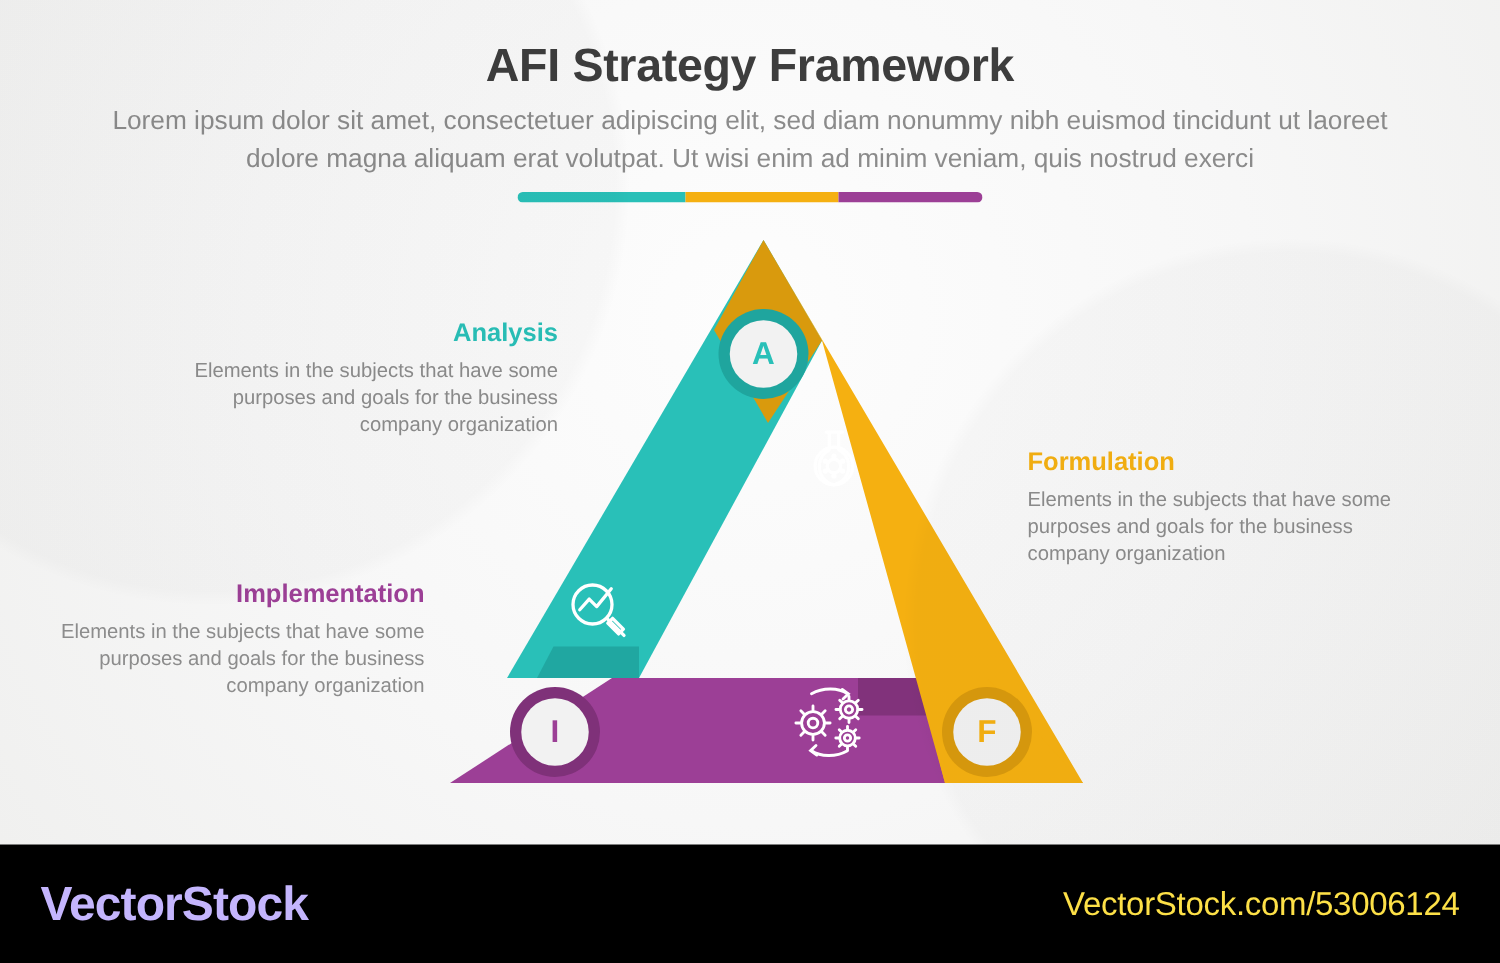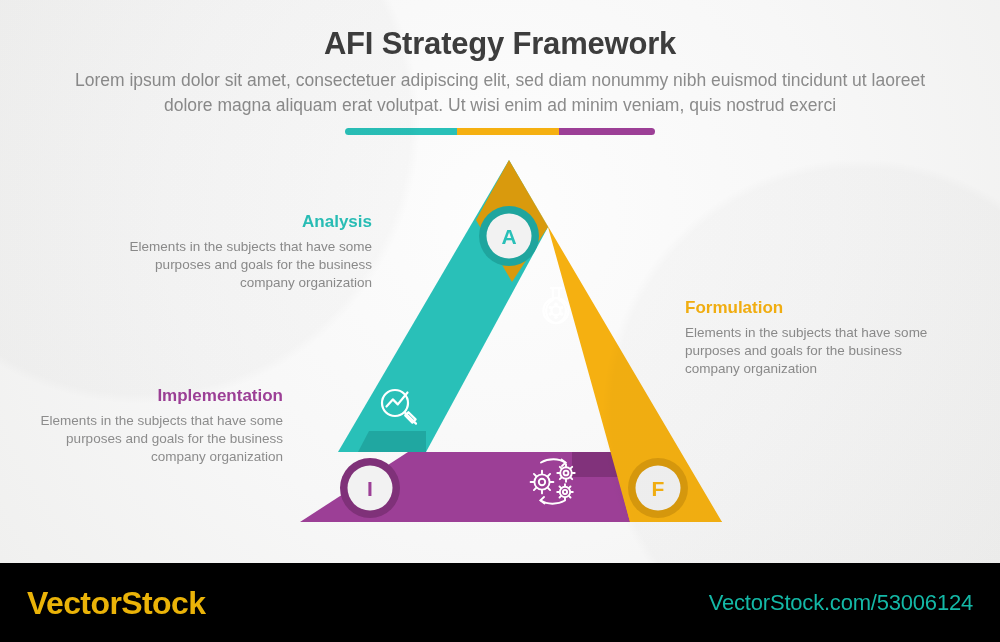--- a/index.html
+++ b/index.html
@@ -112,31 +112,31 @@
     left: 0; top: 563px;
     width: 1000px;
     height: 79px;
     background: #000000;
   }
   .brand {
     position: absolute;
     left: 27px;
     top: 50%;
     transform: translateY(-50%);
-    color: #eab308;
+    color: #c4b5fd;
     font-size: 32px;
     font-weight: bold;
     letter-spacing: -0.6px;
   }
   .siteurl {
     position: absolute;
     right: 27px;
     top: 50%;
     transform: translateY(-50%);
-    color: #14b8a6;
+    color: #fde047;
     font-size: 22px;
     font-weight: 500;
     letter-spacing: -0.2px;
   }
 </style>
 </head>
 <body>
 
 <div id="stage">
 

